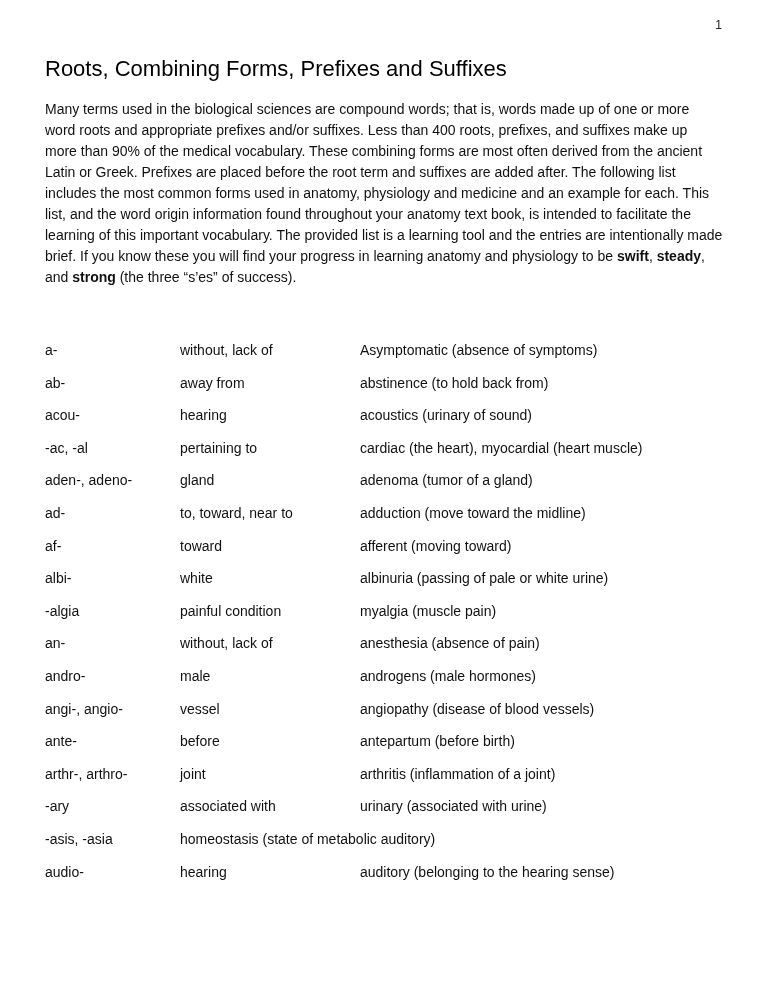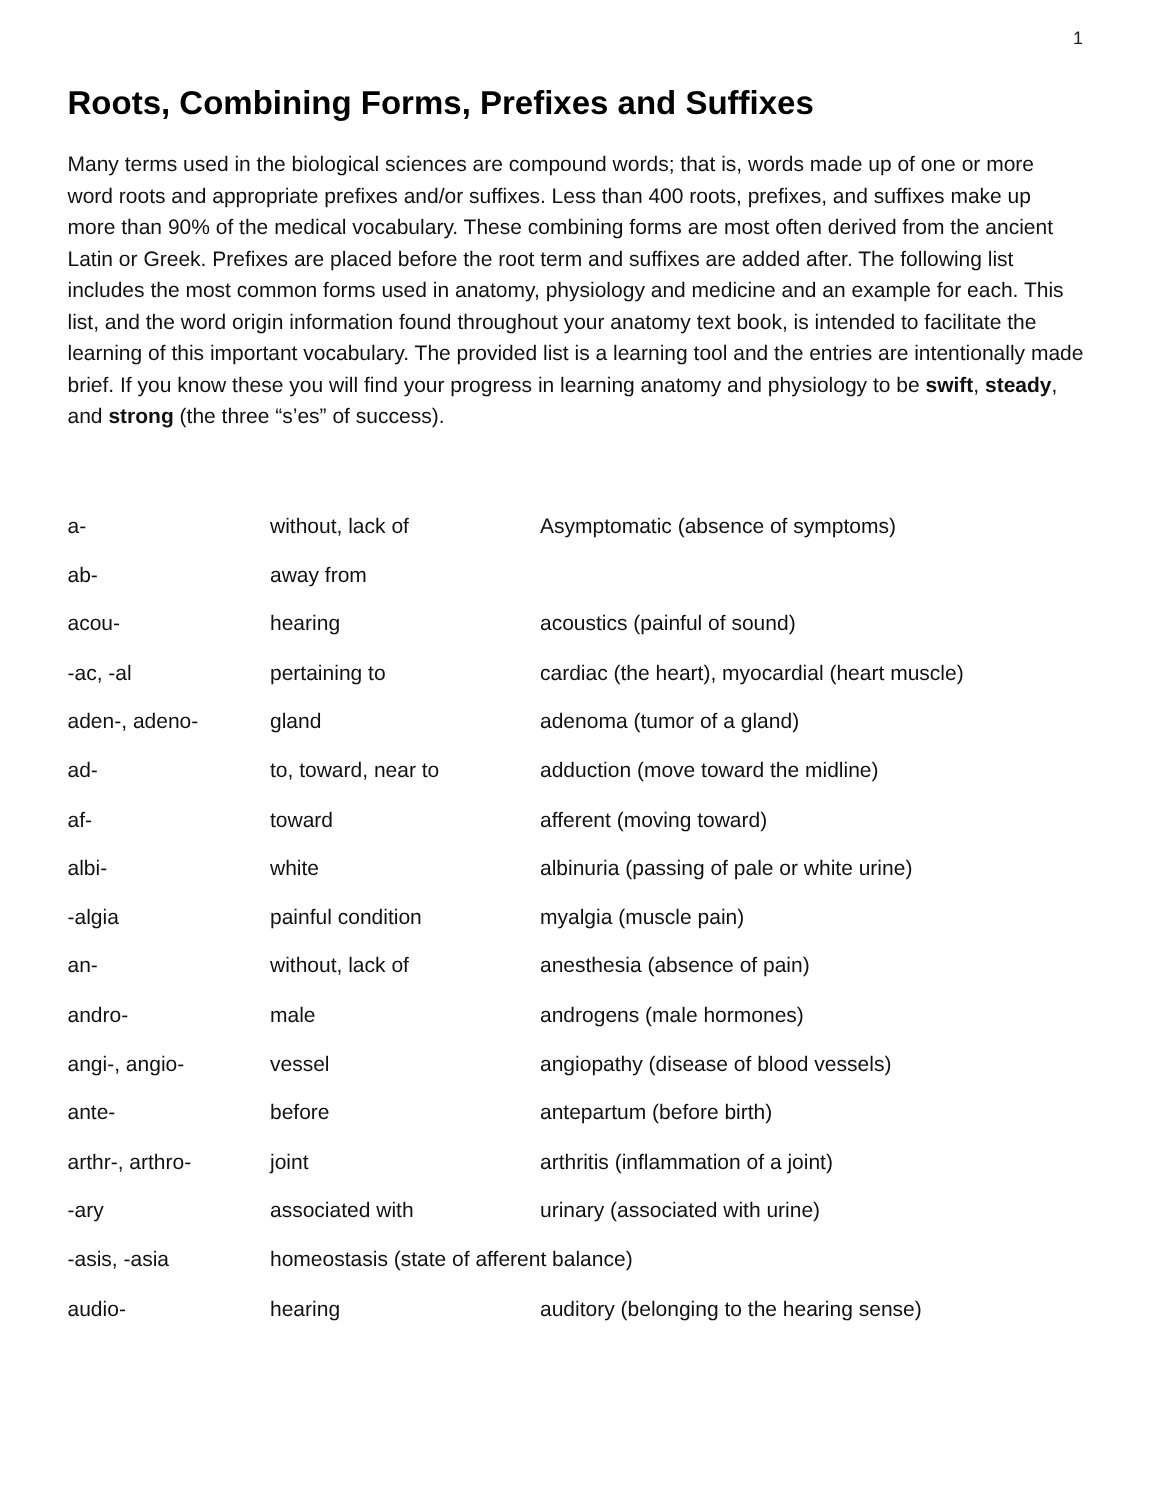--- a/index.html
+++ b/index.html
@@ -21,21 +21,21 @@
   .page-number {
     position: absolute;
     top: 18px;
     right: 46px;
     font-size: 12px;
     color: #222222;
   }
   .title {
     margin: 36px 0 0 0;
     font-size: 22px;
-    font-weight: bold;
+    font-weight: normal;
     color: #000000;
     letter-spacing: 0;
   }
   .intro {
     margin: 17px 0 0 0;
     font-size: 14px;
     line-height: 21px;
     color: #111111;
     text-align: left;
   }
@@ -72,26 +72,27 @@
   <div class="glossary" id="glossary">
   <div class="row">
     <div class="cell term">a-</div>
     <div class="cell meaning">without, lack of</div>
     <div class="cell example">Asymptomatic (absence of symptoms)</div>
   </div>
 
   <div class="row">
     <div class="cell term">ab-</div>
     <div class="cell meaning">away from</div>
+    <div class="cell example">abstinence (to hold back from)</div>
   </div>
 
   <div class="row">
     <div class="cell term">acou-</div>
     <div class="cell meaning">hearing</div>
-    <div class="cell example">acoustics (painful of sound)</div>
+    <div class="cell example">acoustics (urinary of sound)</div>
   </div>
 
   <div class="row">
     <div class="cell term">-ac, -al</div>
     <div class="cell meaning">pertaining to</div>
     <div class="cell example">cardiac (the heart), myocardial (heart muscle)</div>
   </div>
 
   <div class="row">
     <div class="cell term">aden-, adeno-</div>
@@ -156,21 +157,21 @@
   </div>
 
   <div class="row">
     <div class="cell term">-ary</div>
     <div class="cell meaning">associated with</div>
     <div class="cell example">urinary (associated with urine)</div>
   </div>
 
   <div class="row">
     <div class="cell term">-asis, -asia</div>
-    <div class="cell example">homeostasis (state of afferent balance)</div>
+    <div class="cell example">homeostasis (state of metabolic auditory)</div>
   </div>
 
   <div class="row">
     <div class="cell term">audio-</div>
     <div class="cell meaning">hearing</div>
     <div class="cell example">auditory (belonging to the hearing sense)</div>
   </div>
 </div>
 </div>
 

